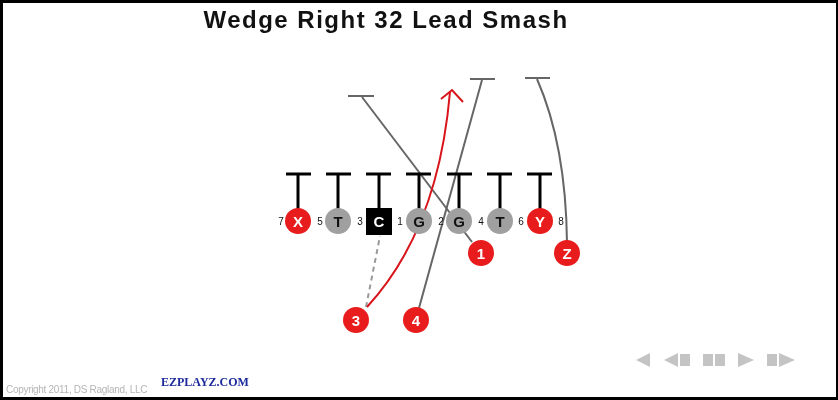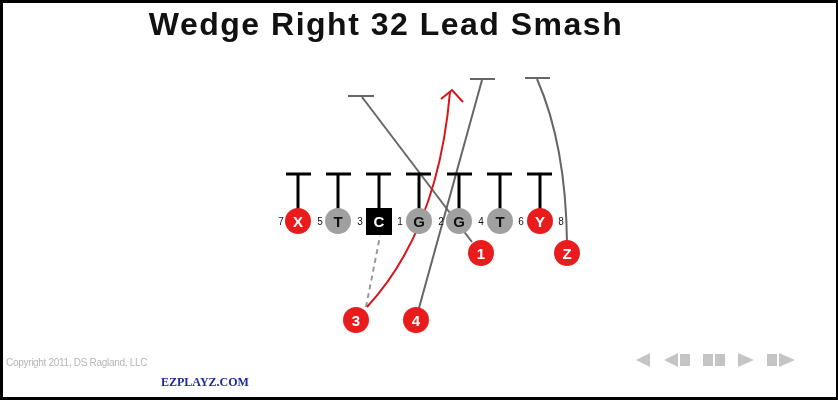--- a/index.html
+++ b/index.html
@@ -1,20 +1,20 @@
 <!DOCTYPE html>
 <html><head>
 <meta charset="utf-8">
 <style>
   html, body { margin: 0; padding: 0; background: #ffffff; }
   body { width: 838px; height: 400px; position: relative; overflow: hidden; font-family: "Liberation Sans", sans-serif; }
   .frame { position: absolute; left: 0; top: 0; width: 838px; height: 400px; box-sizing: border-box; border-top: 3px solid #000; border-left: 3px solid #000; border-bottom: 3px solid #000; border-right: 2px solid #000; background: #fff; }
-  .title { position: absolute; left: 0; width: 772px; top: 6px; text-align: center; font-weight: bold; font-size: 32px; letter-spacing: 1.5px; color: #111; font-family: "Liberation Sans", sans-serif; }
+  .title { position: absolute; left: 0; width: 772px; top: 6px; text-align: center; font-weight: bold; font-size: 24px; letter-spacing: 1.5px; color: #111; font-family: "Liberation Sans", sans-serif; }
   svg.field { position: absolute; left: 0; top: 0; }
-  .copyright { position: absolute; left: 6px; top: 357px; font-size: 10px; color: #b5b5b5; font-family: "Liberation Sans", sans-serif; letter-spacing: -0.3px; }
+  .copyright { position: absolute; left: 6px; top: 384px; font-size: 10px; color: #b5b5b5; font-family: "Liberation Sans", sans-serif; letter-spacing: -0.3px; }
   .brand { position: absolute; left: 161px; top: 375px; font-size: 12px; font-weight: bold; color: #1c2a9c; font-family: "Liberation Serif", serif; }
   .controls { position: absolute; left: 634px; top: 350px; height: 20px; display: flex; gap: 10px; align-items: center; }
   .ctl { cursor: pointer; display: block; }
 </style>
 </head>
 <body>
 
 <div class="frame"></div>
 
 <div class="title">Wedge Right 32 Lead Smash</div>

